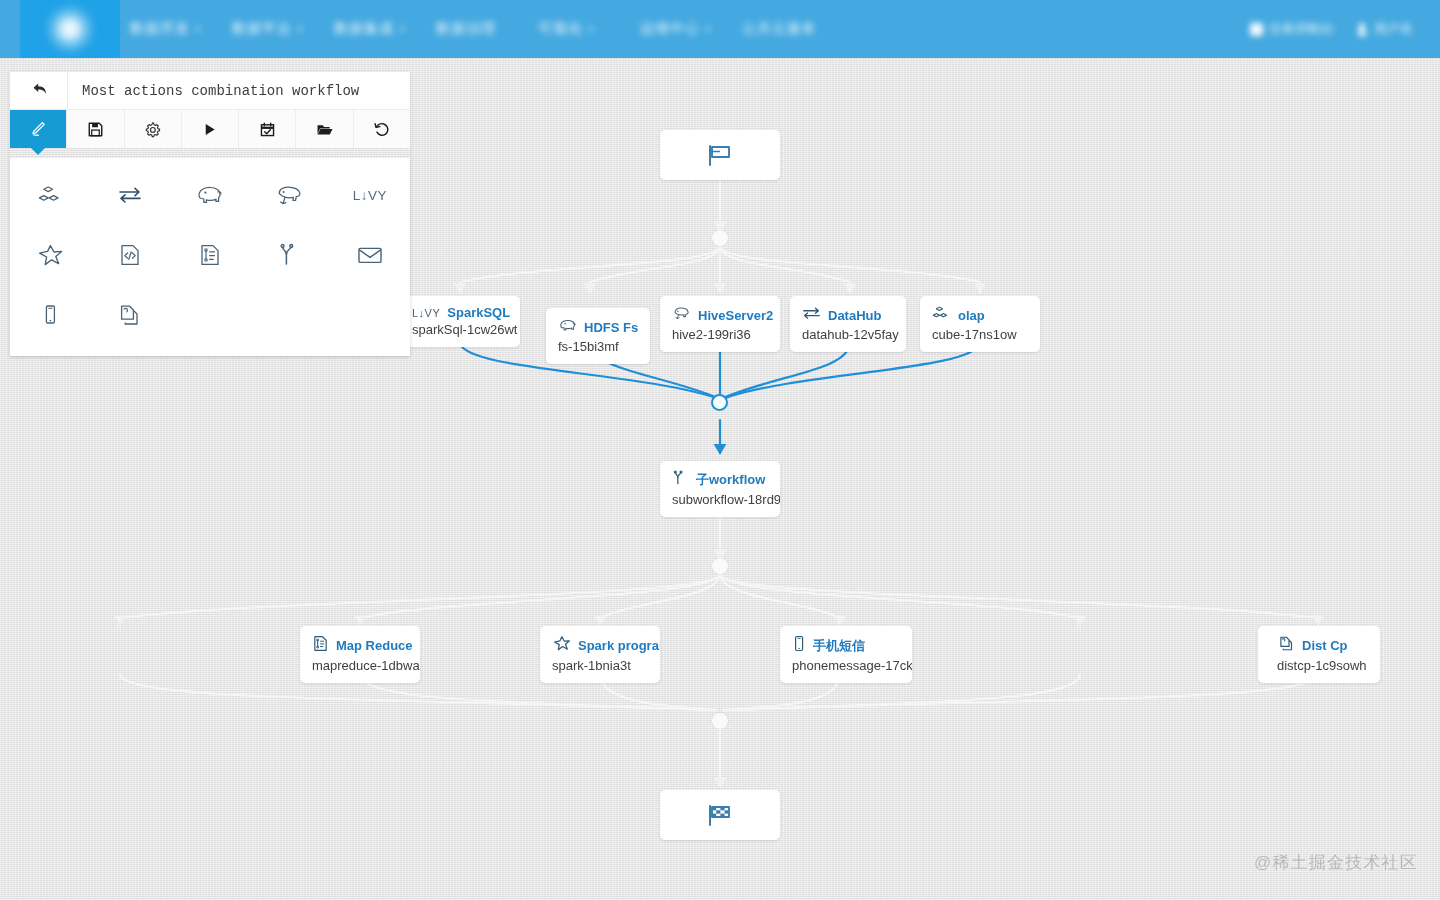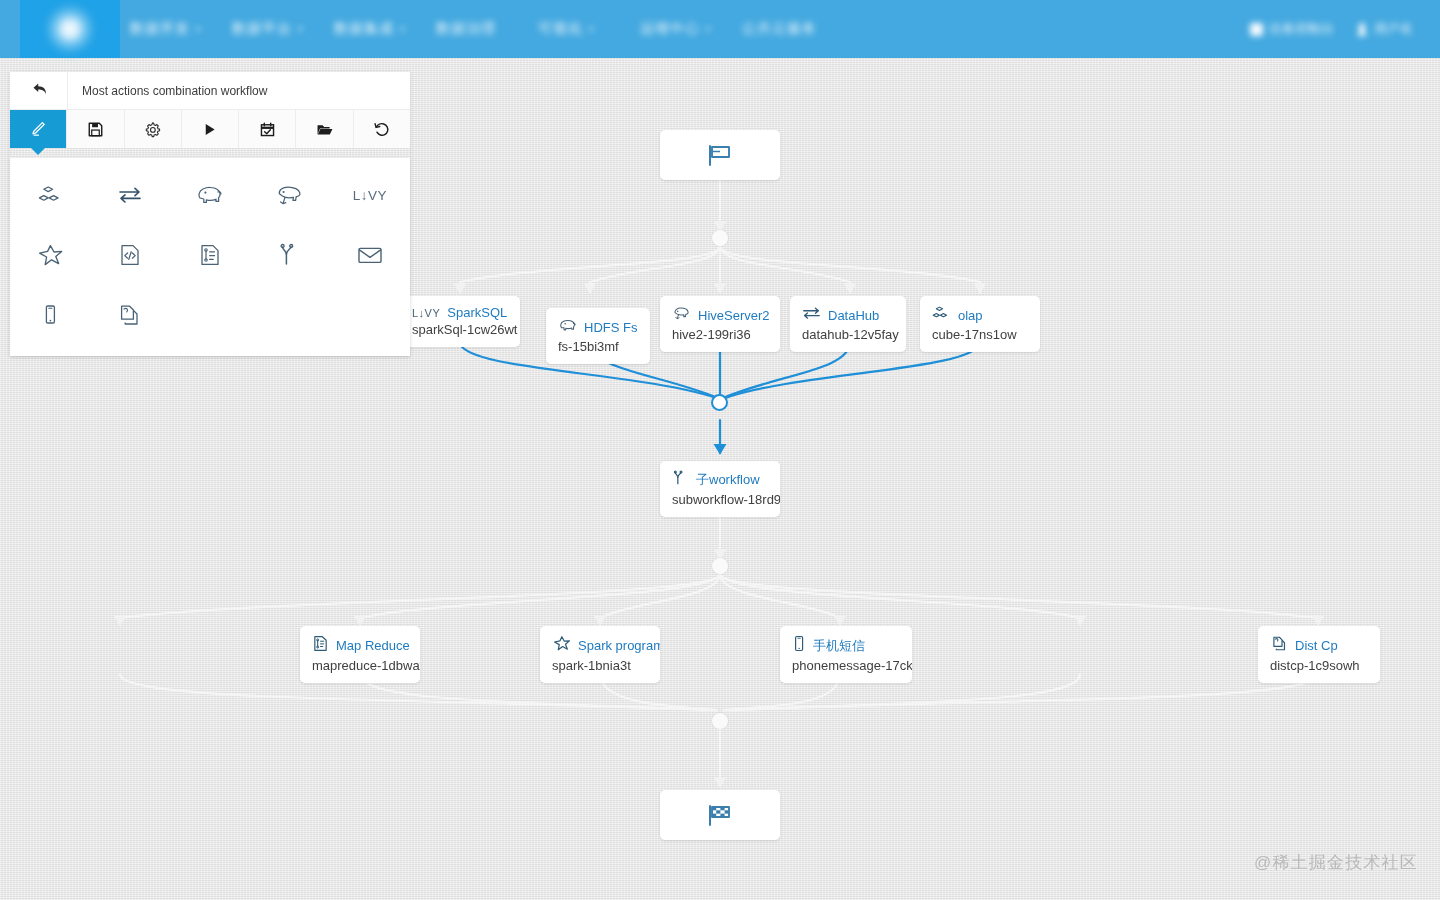--- a/index.html
+++ b/index.html
@@ -95,21 +95,21 @@
     border-bottom: 1px solid #ececec;
   }
   #back-btn {
     width: 58px; display: flex; align-items: center; justify-content: center;
     border-right: 1px solid #ececec;
     cursor: pointer;
   }
   #panel-title {
     display: flex; align-items: center;
     padding-left: 14px;
-    font-size: 12px; color: #3c3c3c;
+    font-size: 14px; color: #3c3c3c; font-family: Liberation Mono, monospace;
   }
   #toolbar-row {
     display: flex; height: 38px; background: #fbfbfb;
   }
   .tool-btn {
     flex: 1; display: flex; align-items: center; justify-content: center;
     border-right: 1px solid #ededed;
     position: relative; cursor: pointer;
   }
   .tool-btn:last-child { border-right: none; }
@@ -151,21 +151,21 @@
     overflow: hidden;
     cursor: pointer;
     z-index: 12;
   }
   .node-head {
     display: flex; align-items: center; gap: 7px;
     padding: 9px 12px 2px 12px;
     white-space: nowrap;
   }
   .node-title {
-    font-size: 13px; font-weight: normal; color: #1f7bbf;
+    font-size: 13px; font-weight: bold; color: #1f7bbf;
   }
   .node-sub {
     padding: 0 12px 10px 12px;
     font-size: 13px; color: #404040;
     white-space: nowrap;
   }
   .node-flag {
     display: flex; align-items: center; justify-content: center;
   }
   .node.terminal { width: 120px; height: 50px; display: flex; align-items: center; justify-content: center; }
@@ -406,21 +406,21 @@
             <path d="M5.8,3.4 L8.4,3.4" stroke="#2d5a78" stroke-width="1" stroke-linecap="round"></path>
             <circle cx="7.1" cy="14.2" r="0.75" fill="#2d5a78"></circle>
           </svg>
         </span>
         <span class="node-title">手机短信</span>
       </div>
       <div class="node-sub">phonemessage-17ck</div>
     </div>
 
 
-    <div class="node" style="left:1258px; top:568px; width:122px;">
+    <div class="node" style="left:1258px; top:568px; width:122px;padding-left:7px;">
       <div class="node-head">
         <span>
           <svg width="18" height="17" viewBox="0 0 18 18">
             <path d="M3.6,2.4 L9.4,2.4 L12.2,5.2 L12.2,12 L3.6,12 Z" fill="none" stroke="#2d5a78" stroke-width="1.25" stroke-linejoin="round"></path>
             <path d="M6.2,14.6 L6.2,15.6 L14.8,15.6 L14.8,8.2 L12.2,5.6" fill="none" stroke="#2d5a78" stroke-width="1.25" stroke-linejoin="round"></path>
             <path d="M5.2,4.4 C7.2,3 8.6,4.8 7.4,6.4" fill="none" stroke="#2d5a78" stroke-width="1.1" stroke-linecap="round"></path>
           </svg>
         </span>
         <span class="node-title">Dist Cp</span>
       </div>

